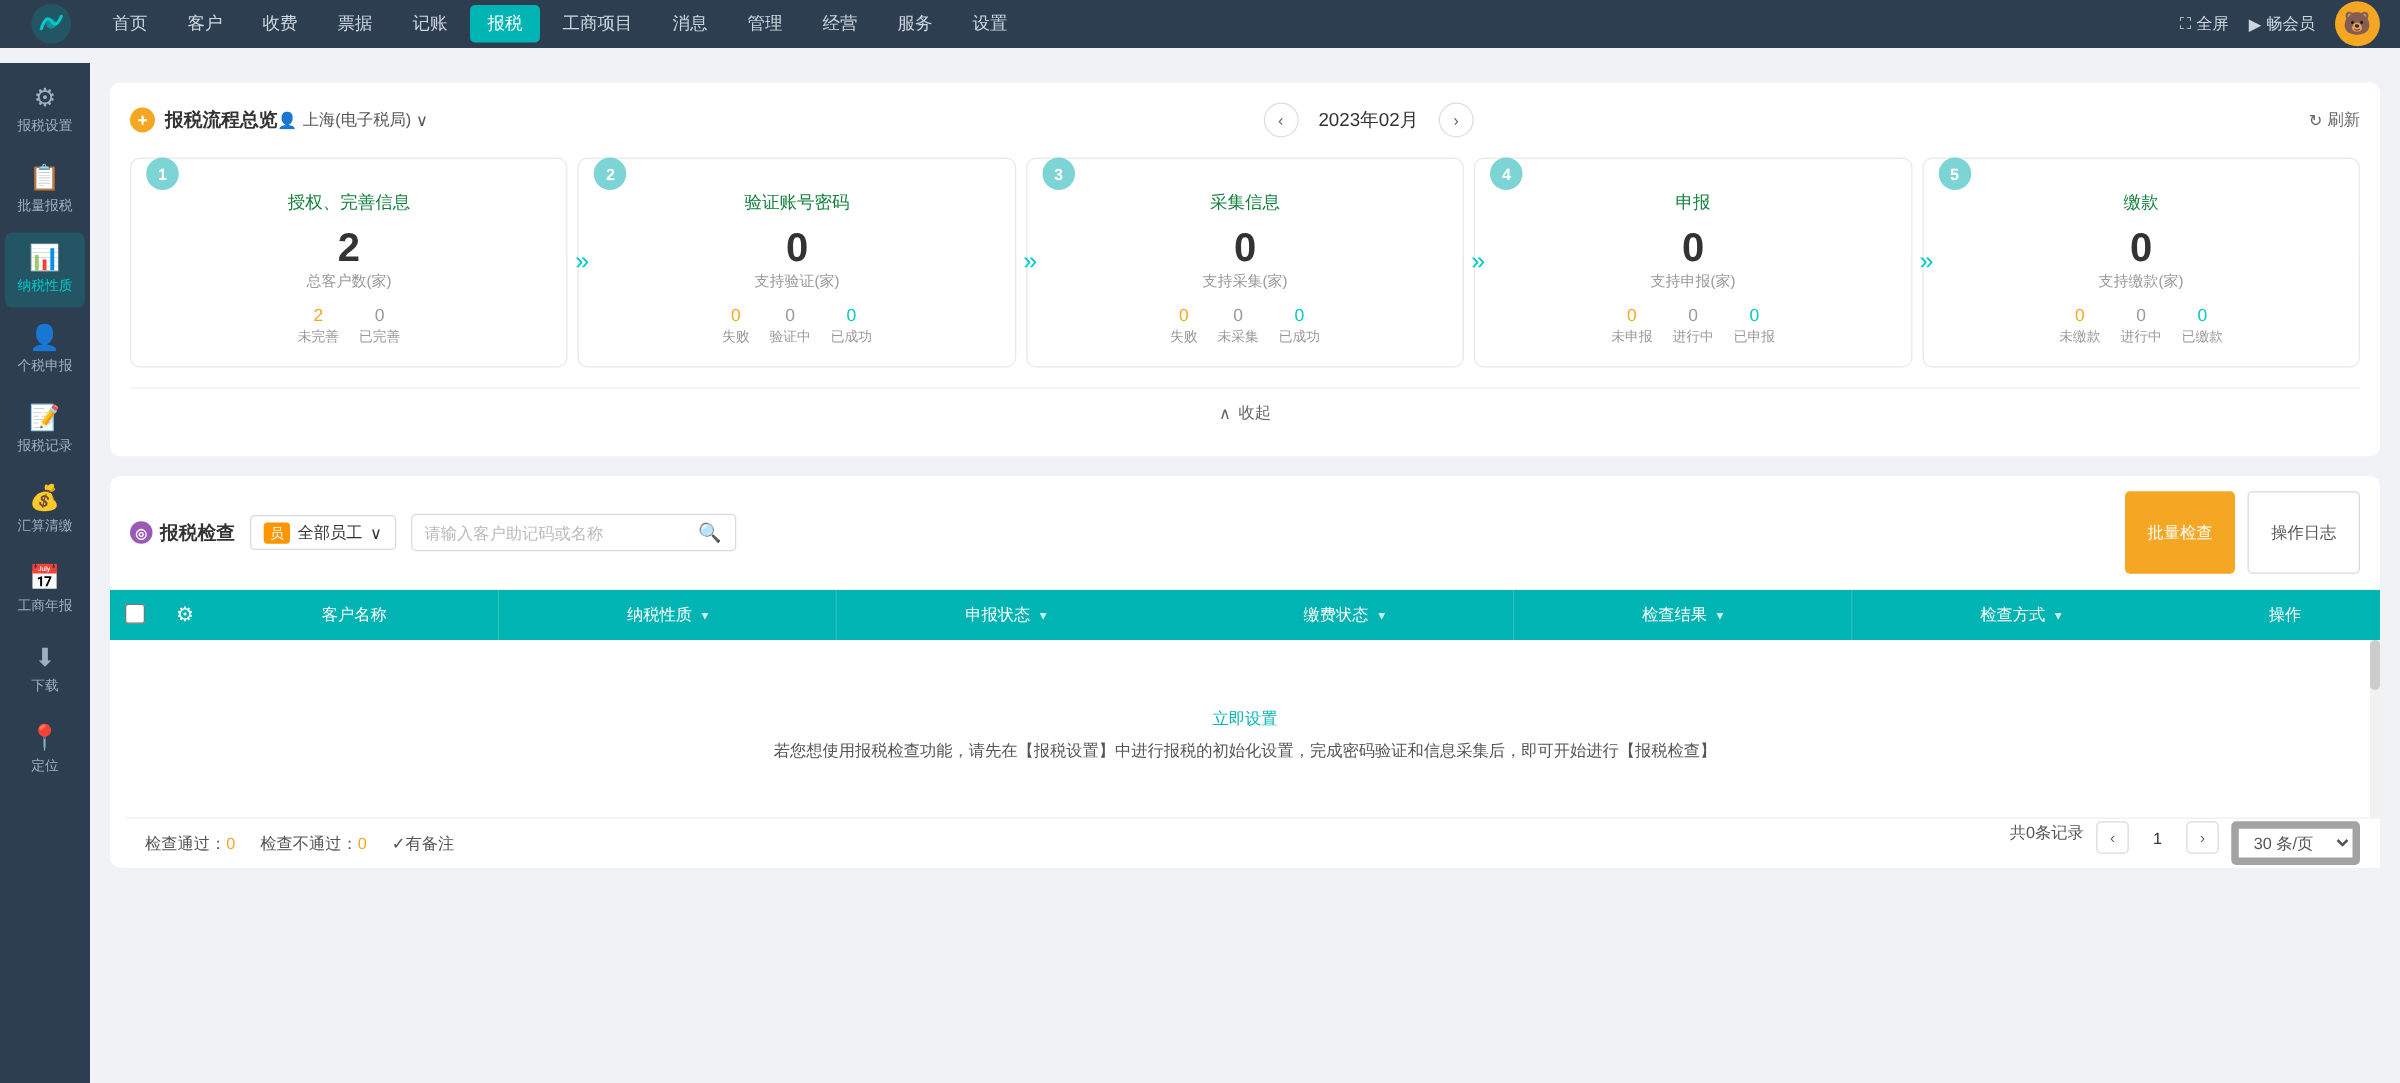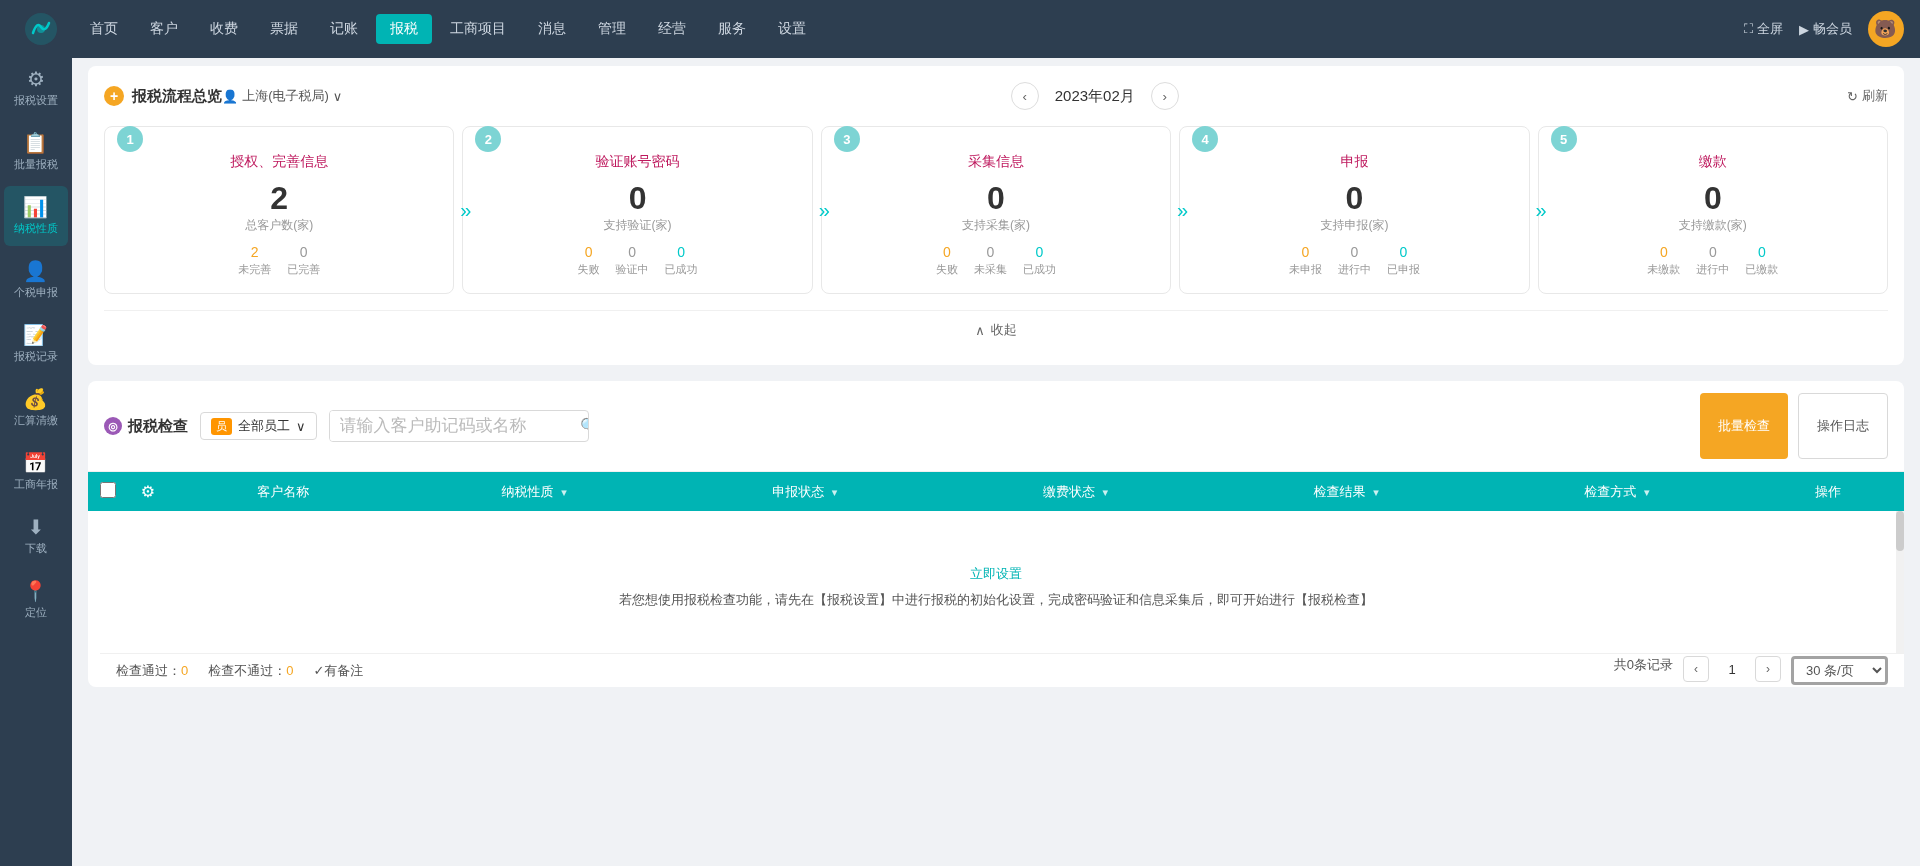--- a/index.html
+++ b/index.html
@@ -1,20 +1,20 @@
 <!DOCTYPE html>
 <html><head>
   <meta charset="utf-8">
   <style>
     * { box-sizing: border-box; margin: 0; padding: 0; }
     body { font-family: "Microsoft YaHei", Arial, sans-serif; font-size: 13px; background: #f0f2f5; overflow: hidden; }
 
     
     .top-nav {
-      height: 58px;
+      height: 38px;
       background: #2d3e50;
       display: flex;
       align-items: center;
       padding: 0 16px;
       position: fixed;
       top: 0; left: 0; right: 0;
       z-index: 100;
     }
     .top-logo {
       width: 50px;
@@ -197,21 +197,21 @@
       width: 26px; height: 26px;
       background: #7dd4d4;
       color: #fff;
       border-radius: 50%;
       display: flex; align-items: center; justify-content: center;
       font-size: 13px;
       font-weight: bold;
     }
     .step-name {
       font-size: 14px;
-      color: #be185d;
+      color: #15803d;
       margin-bottom: 8px;
       margin-top: 10px;
       font-weight: 500;
     }
     .step-count {
       font-size: 32px;
       font-weight: bold;
       color: #333;
       line-height: 1.2;
     }
@@ -314,21 +314,21 @@
       border: 1px solid #d9d9d9;
       border-radius: 4px;
       overflow: hidden;
       flex: 1;
       max-width: 260px;
     }
     .search-box input {
       border: none;
       outline: none;
       padding: 5px 10px;
-      font-size: 17px;
+      font-size: 13px;
       flex: 1;
       color: #333;
     }
     .search-box input::placeholder { color: #bbb; }
     .search-btn {
       background: none;
       border: none;
       padding: 5px 10px;
       cursor: pointer;
       color: #999;
@@ -430,21 +430,21 @@
       display: flex; align-items: center; justify-content: center;
       color: #666;
       font-size: 12px;
     }
     .page-num {
       width: 26px; height: 26px;
       display: flex; align-items: center; justify-content: center;
       color: #333; font-size: 13px;
     }
     .page-size-select {
-      border: 3px solid #a3a3a3;
+      border: 6px solid #a3a3a3;
       border-radius: 4px;
       padding: 3px 8px;
       font-size: 13px;
       color: #555;
       cursor: pointer;
       background: #fff;
     }
 
     
     .table-wrapper {

